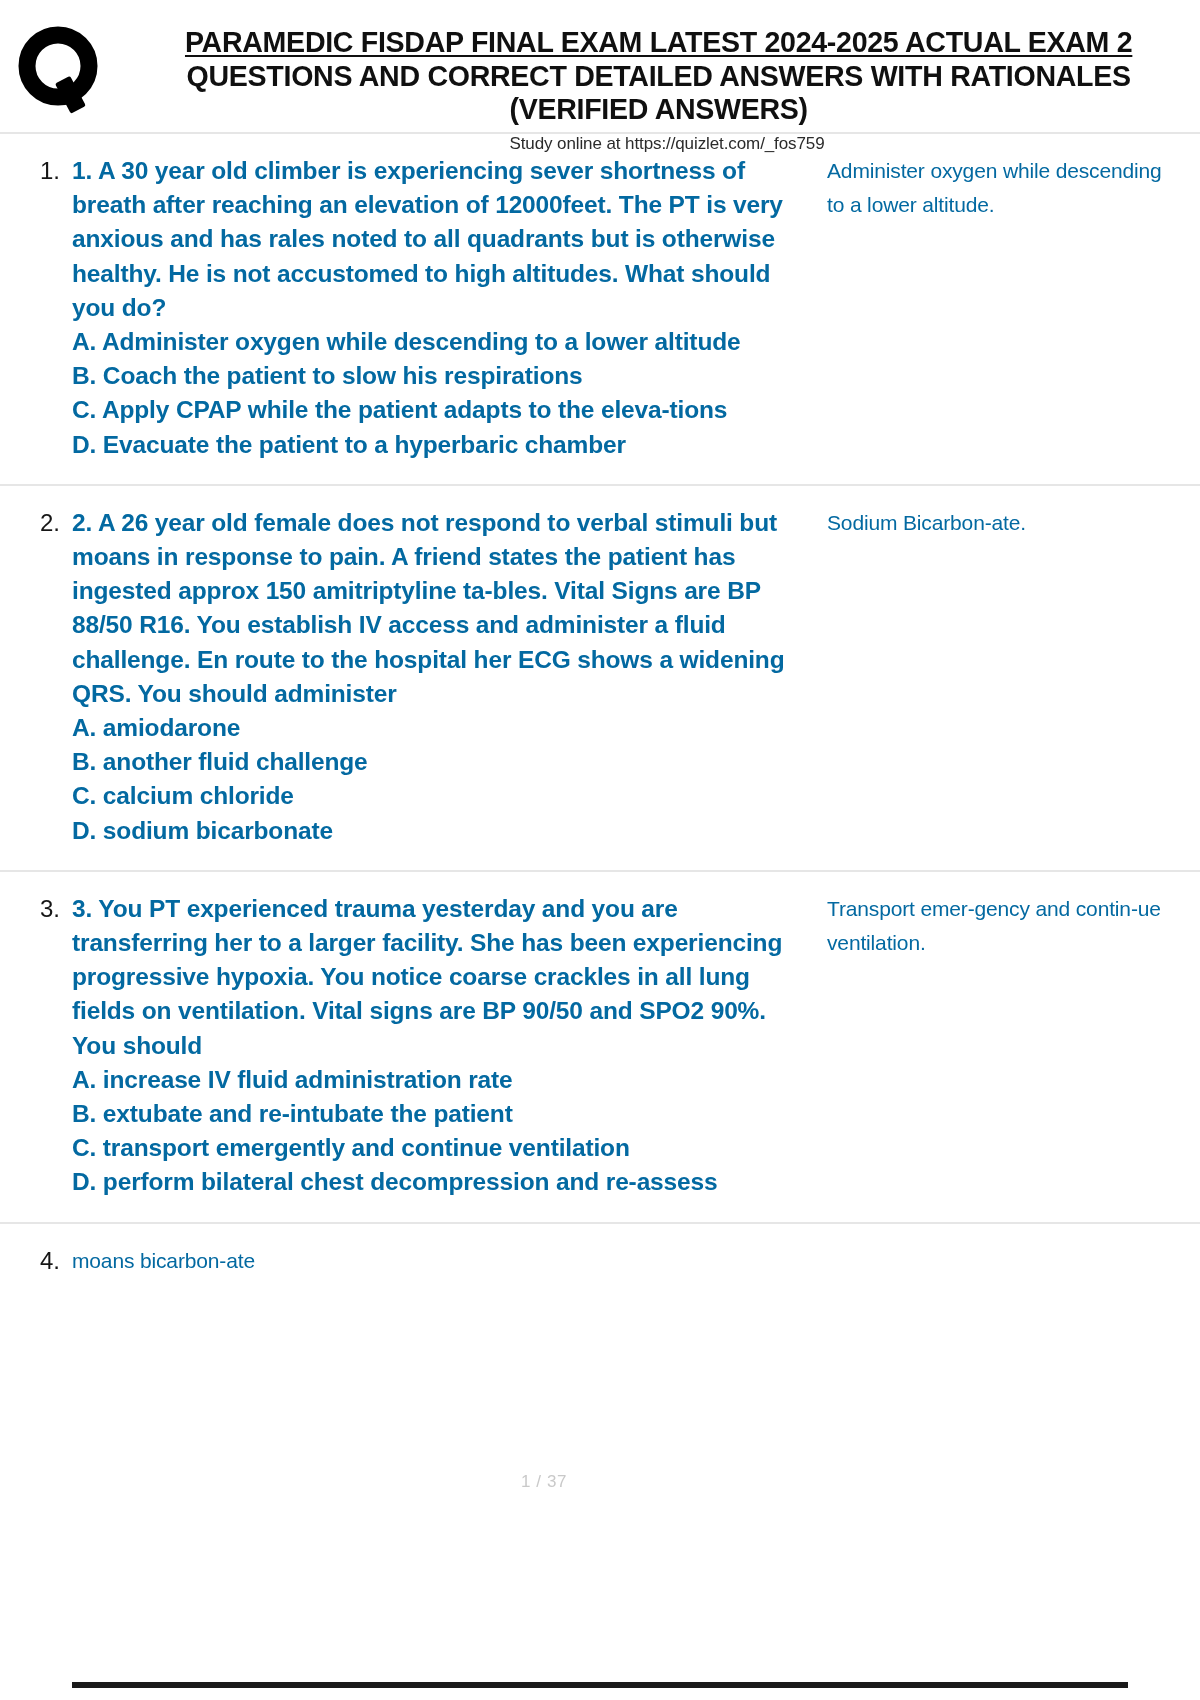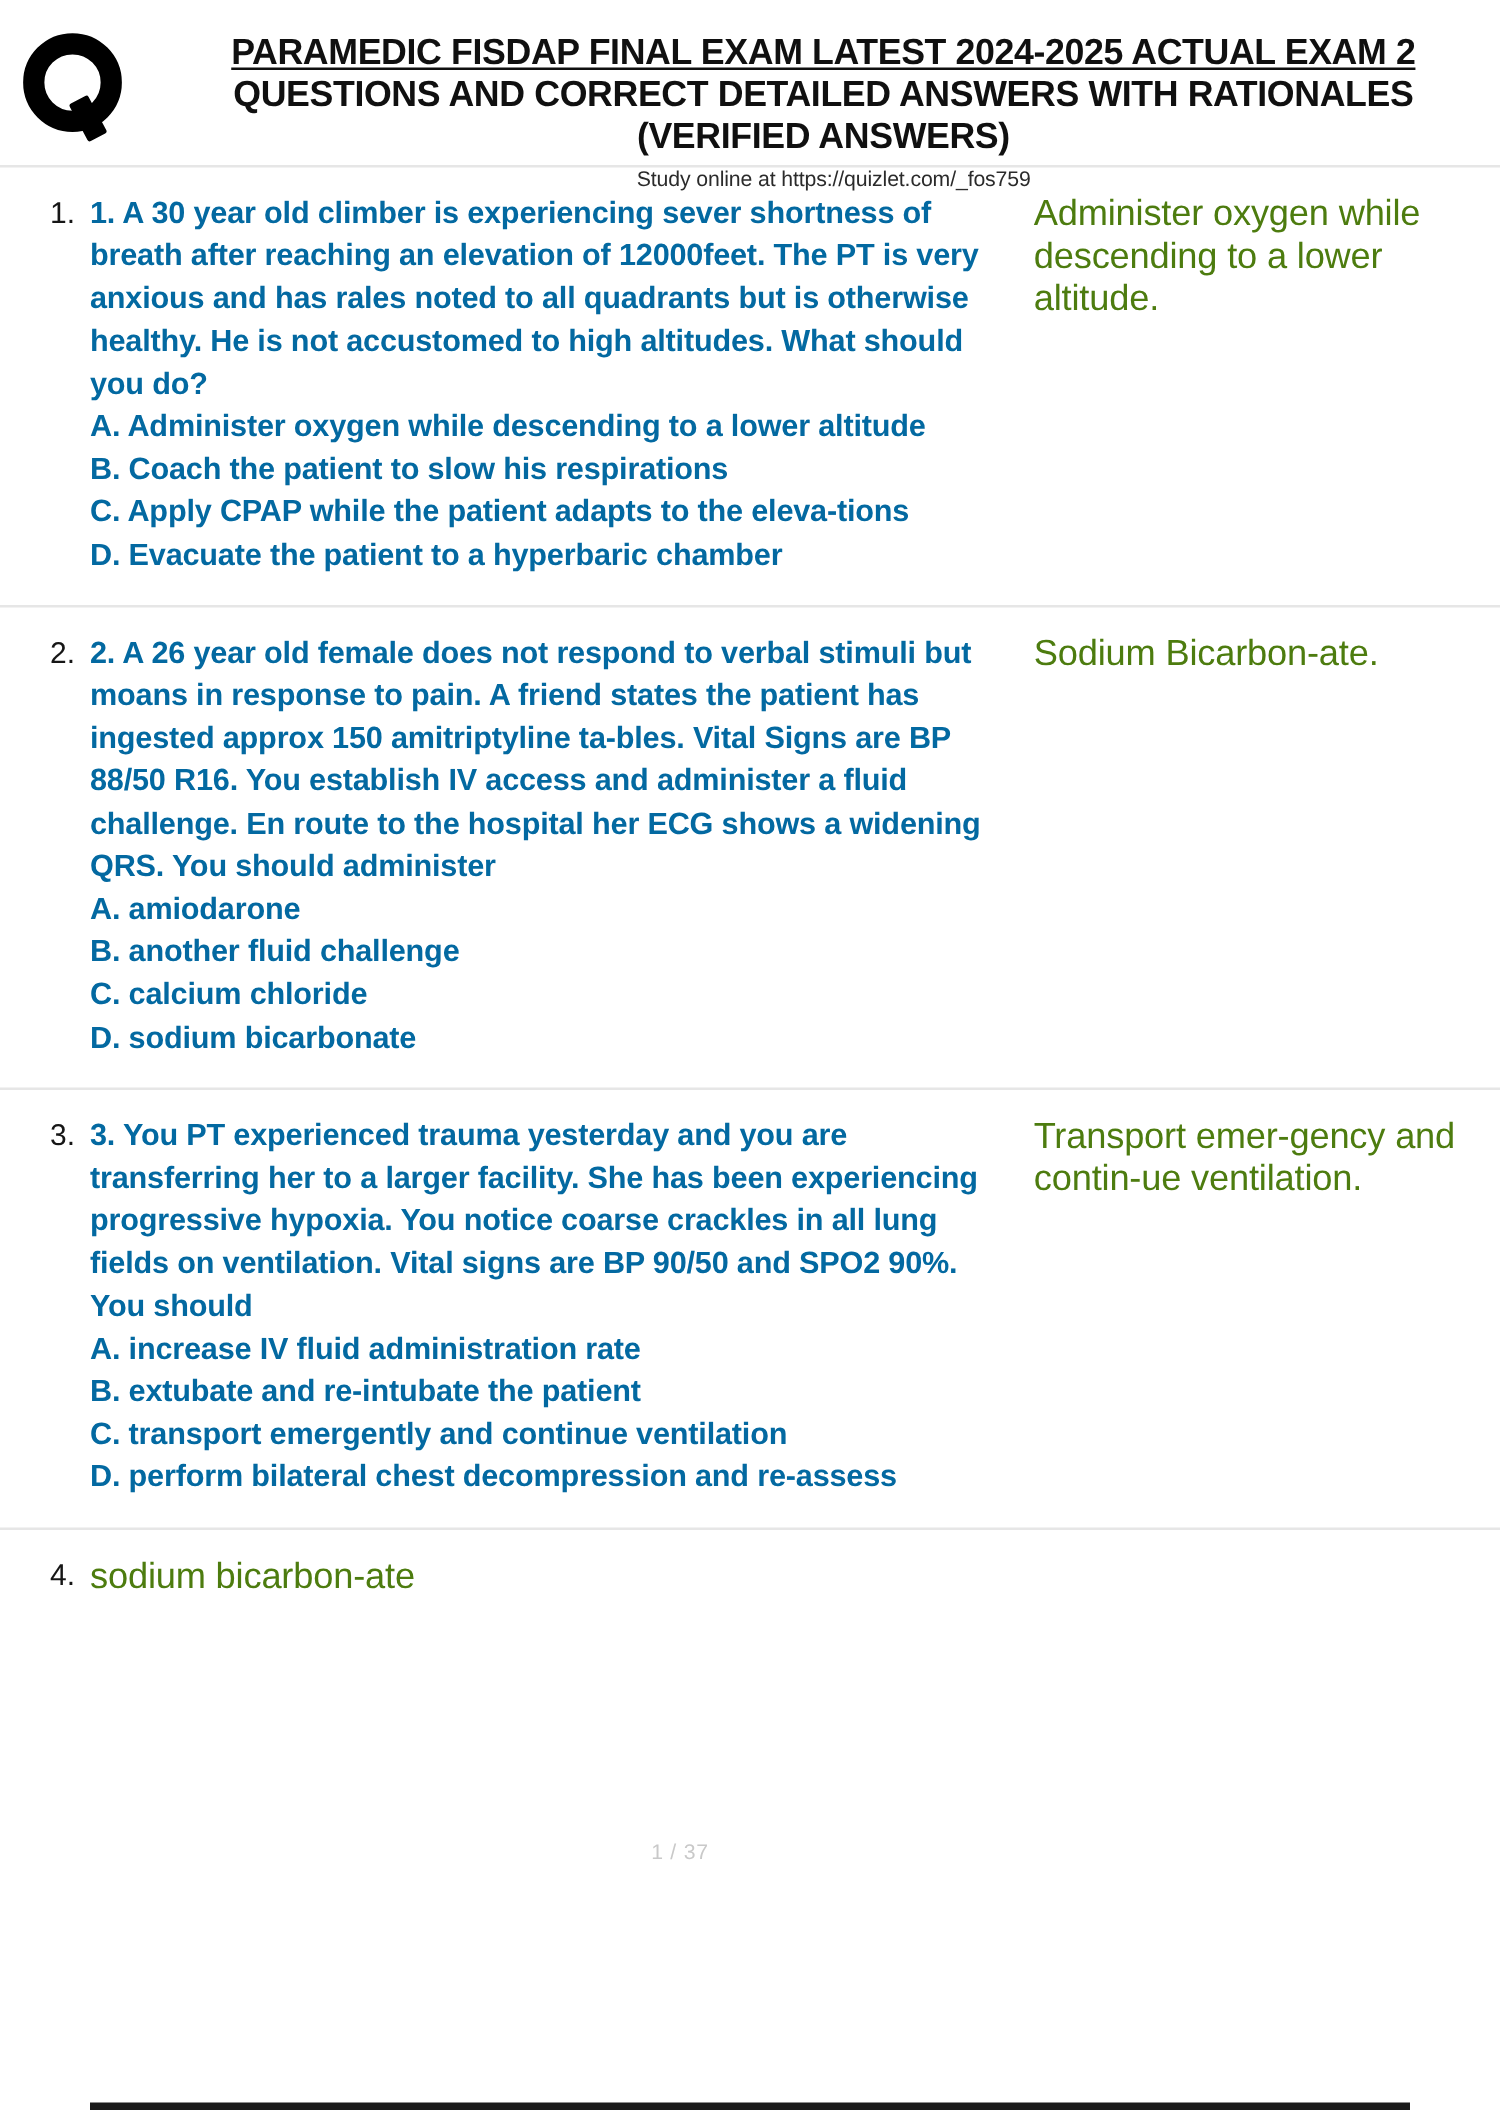--- a/index.html
+++ b/index.html
@@ -106,24 +106,24 @@
     color: #0369a1;
     letter-spacing: -0.15px;
     white-space: pre-line;
     word-wrap: break-word;
   }
   .col-def {
     width: 373px;
     min-width: 373px;
     box-sizing: border-box;
     padding-right: 18px;
-    font-size: 29px;
+    font-size: 21px;
     line-height: 34.2px;
     font-weight: normal;
-    color: #4d7c0f;
+    color: #0369a1;
     letter-spacing: -0.15px;
     white-space: pre-line;
     word-wrap: break-word;
   }
 
   
   .footer {
     position: absolute;
     left: 0;
     bottom: 118px;
@@ -201,21 +201,21 @@
       <div class="col-term">3. You PT experienced trauma yesterday and you are transferring her to a larger facility. She has been experiencing progressive hypoxia. You notice coarse crackles in all lung fields on ventilation. Vital signs are BP 90/50 and SPO2 90%. You should
 A. increase IV fluid administration rate
 B. extubate and re-intubate the patient
 C. transport emergently and continue ventilation
 D. perform bilateral chest decompression and re-assess</div>
       <div class="col-def">Transport emer-gency and contin-ue ventilation.</div>
     </div>
 
     <div class="row">
       <div class="col-num">4.</div>
-      <div class="col-def">sodium bicarbon-ate</div>
+      <div class="col-def">moans bicarbon-ate</div>
     </div>
 
   </div>
 
   <div class="footer">1 / 37</div>
 
 </div>
 
 <div class="gap"></div>
 <div class="page-edge"></div>

